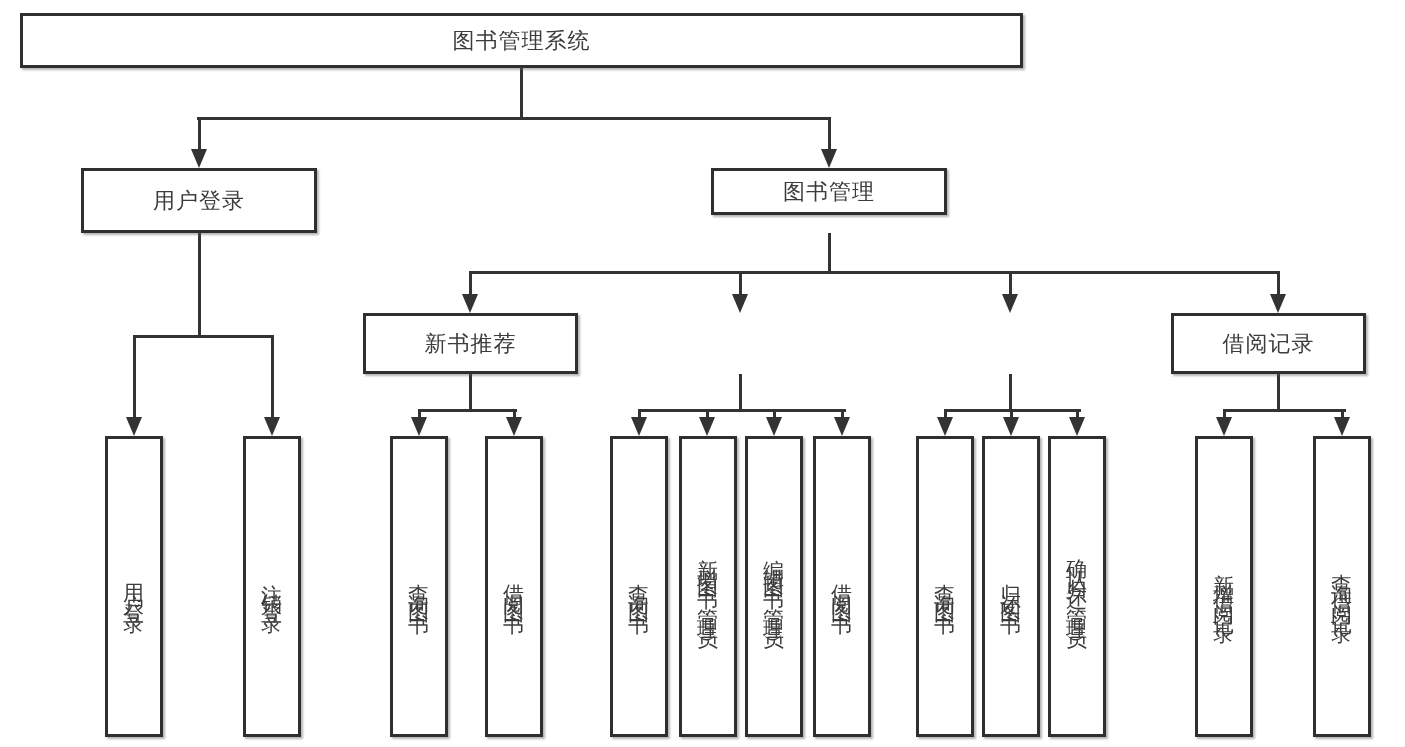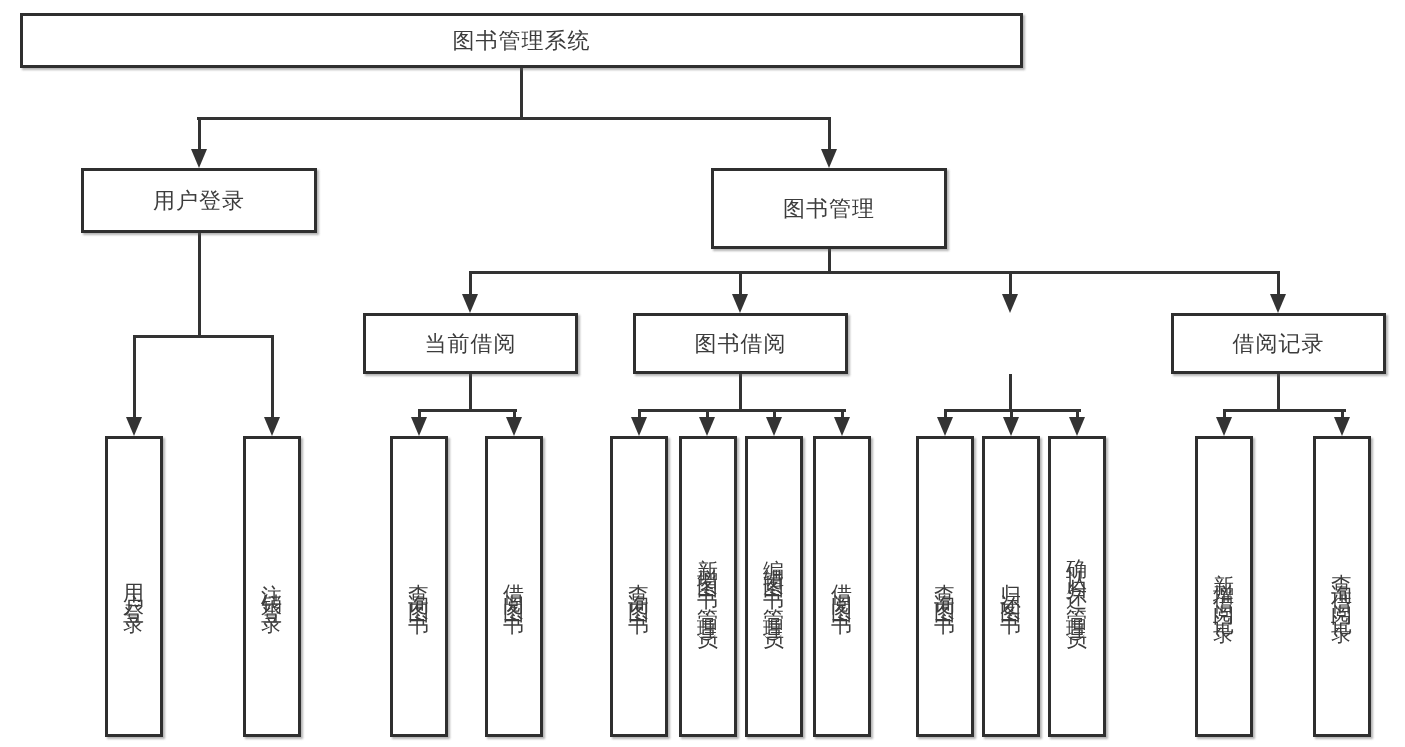--- a/index.html
+++ b/index.html
@@ -121,31 +121,28 @@
   <div class="vline" style="left:1340.5px;top:409px;height:12px"></div>
   <div class="arrow" style="left:1334px;top:417px"></div>
 
   <div class="hbox" style="left:20px;top:13px;width:1003px;height:55px">
     <span>图书管理系统</span>
   </div>
 
   <div class="hbox" style="left:81px;top:168px;width:236px;height:65px">
     <span>用户登录</span>
   </div>
-  <div class="hbox" style="left:711px;top:168px;width:236px;height:81px">
+  <div class="hbox" style="left:711px;top:168px;width:236px;height:47px">
     <span>图书管理</span>
   </div>
 
   <div class="hbox" style="left:363px;top:313px;width:215px;height:61px">
-    <span>当前借阅</span>
+    <span>新书推荐</span>
   </div>
-  <div class="hbox" style="left:633px;top:313px;width:215px;height:61px">
-    <span>图书借阅</span>
-  </div>
-  <div class="hbox" style="left:1171px;top:313px;width:215px;height:61px">
+  <div class="hbox" style="left:1171px;top:313px;width:195px;height:61px">
     <span>借阅记录</span>
   </div>
 
   <div class="vbox" style="left:105px">
     <span class="vtext">用户登录</span>
   </div>
   <div class="vbox" style="left:243px">
     <span class="vtext">注销登录</span>
   </div>
 

